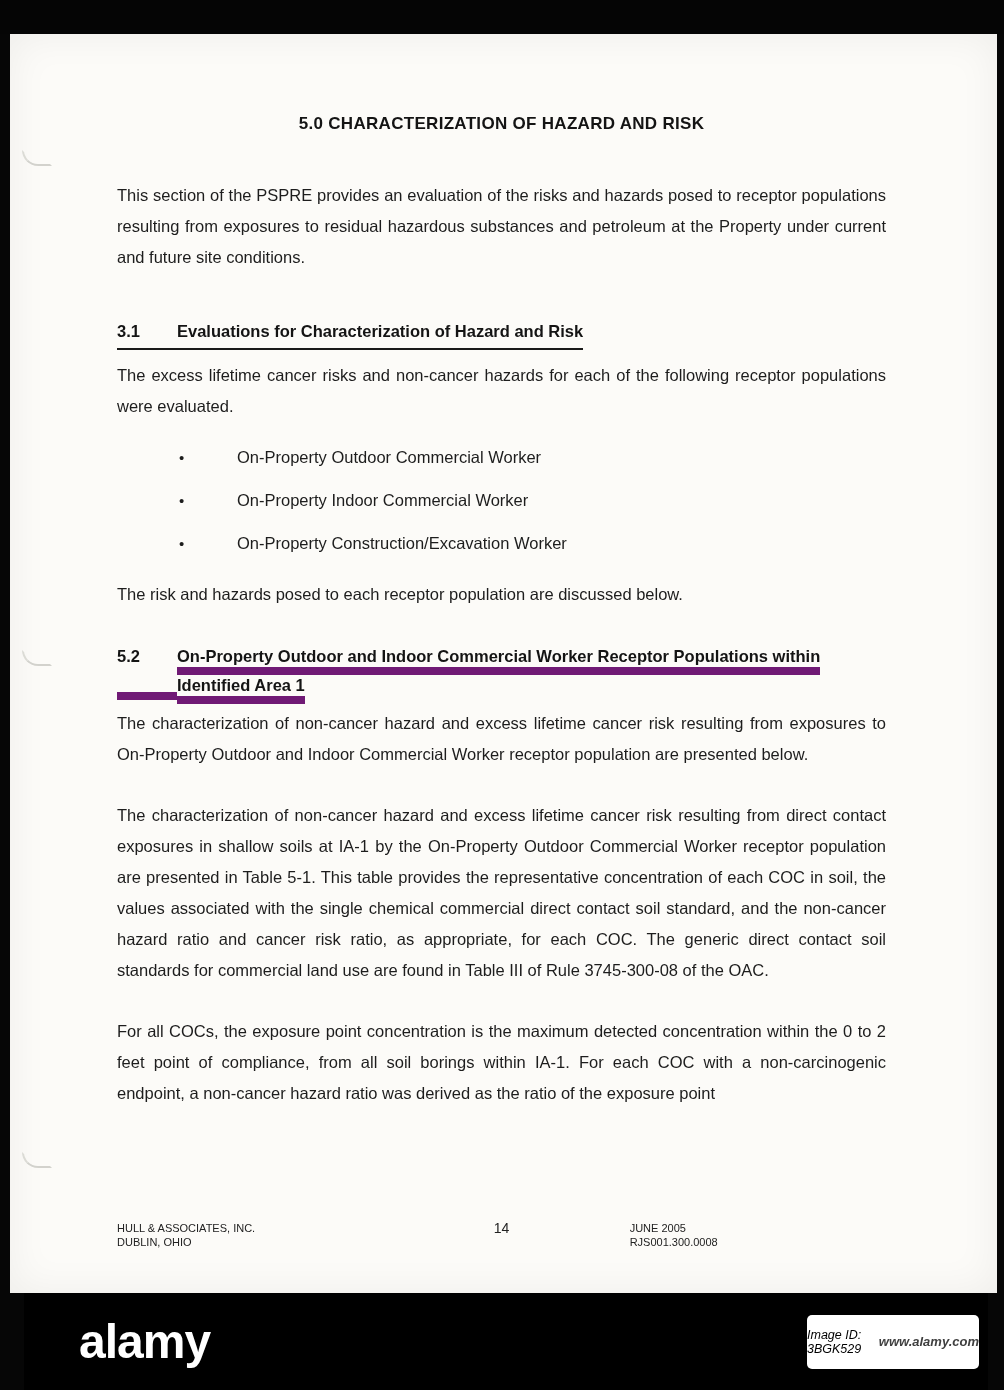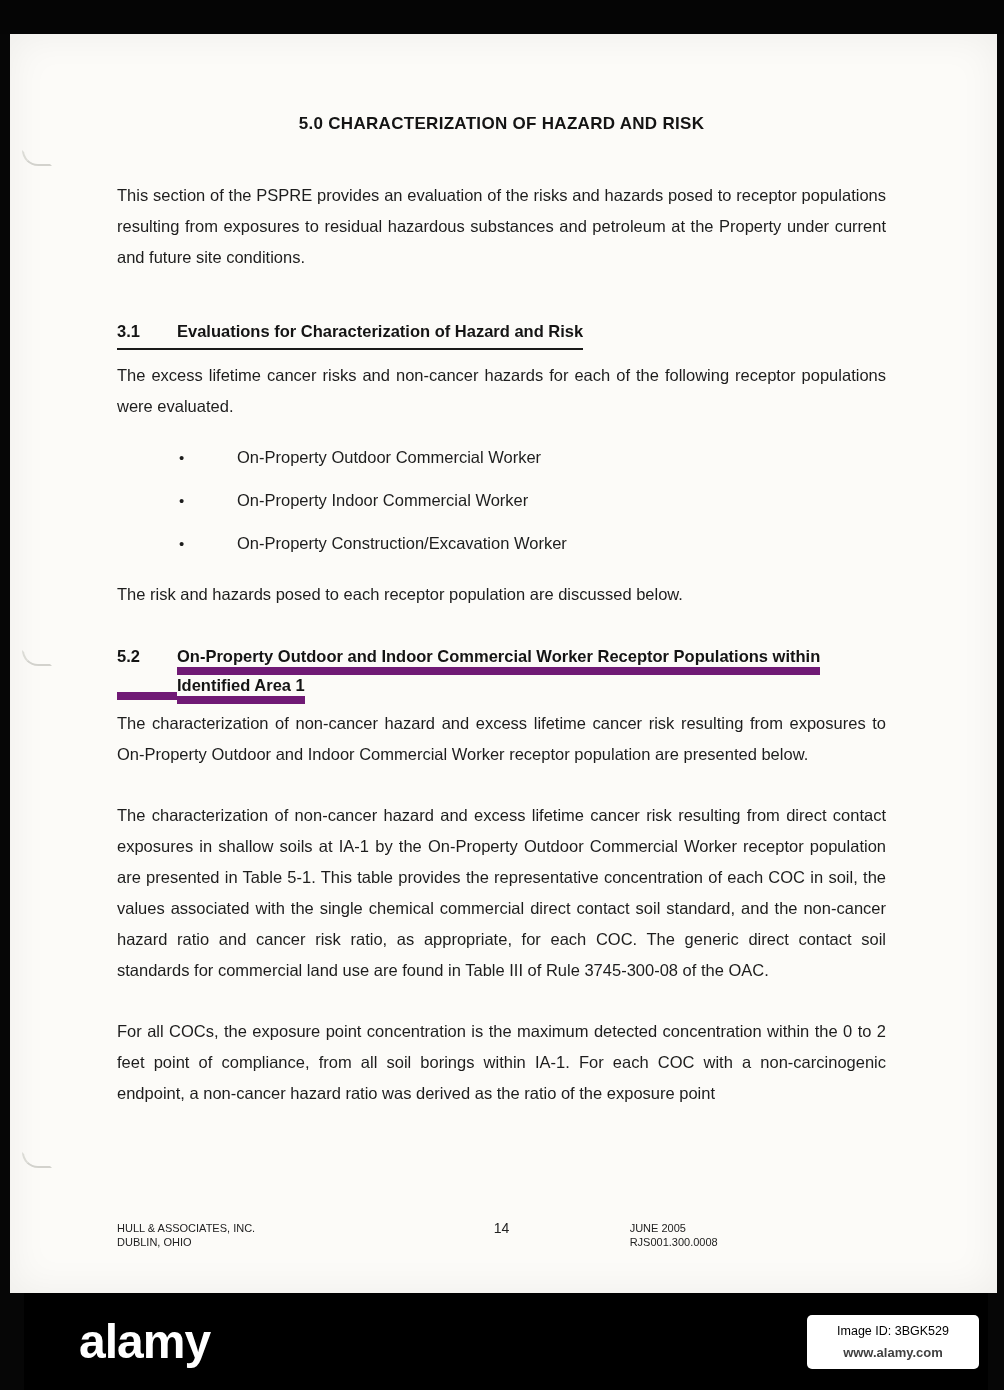--- a/index.html
+++ b/index.html
@@ -72,22 +72,23 @@
     background:#000; display:flex; align-items:center;margin-left:24px;
   }
   .alamy-logo {
     color:#fff; font-size:48px; font-weight:700; letter-spacing:-1px;
     margin-left:55px; line-height:1;
   }
   .alamy-idbox {
     margin-left:auto; margin-right:9px;
     background:#fff; border-radius:5px;
     width:172px; height:54px;
-    display:flex; flex-direction:column; align-items:center; justify-content:center;
+    display:flex; flex-direction:row; align-items:center; justify-content:center;
     gap:7px;
+    font-style:italic;
   }
   .alamy-idbox .id-line { font-size:12.5px; color:#000; }
   .alamy-idbox .url-line { font-size:13px; font-weight:700; color:#404040; }
   .artifact {
     position:absolute; left:12px; width:30px; height:16px;
     border:2px solid transparent;
     border-bottom:2px solid #c9c9c3;
     border-left:2px solid #d4d4ce;
     border-bottom-left-radius:24px;
     opacity:.8;

